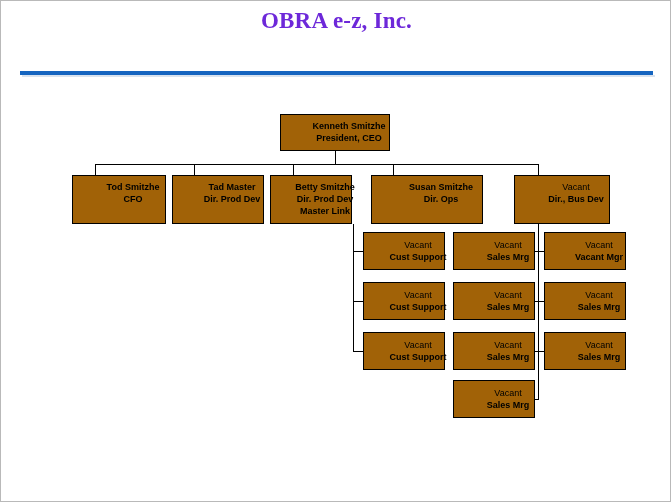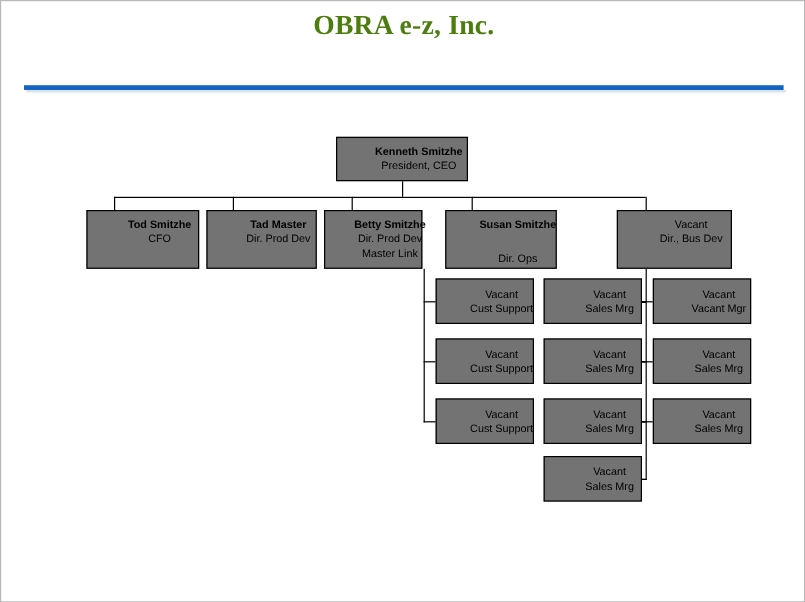--- a/index.html
+++ b/index.html
@@ -19,21 +19,21 @@
 
   
   #title{
     position:absolute;
     left:0;top:6px;width:671px;
     text-align:center;
     font-family:"Liberation Serif", serif;
     font-weight:bold;
     font-size:23px;
     line-height:27px;
-    color:#4d7c0f;
+    color:#6d28d9;
     letter-spacing:0.2px;
   }
   #title .line{display:block;}
 
   
   #rule{
     position:absolute;
     left:19px;top:70px;
     width:633px;height:4px;
     background:#1565C0;
@@ -48,42 +48,42 @@
   
   .ln{position:absolute;background:#000000;}
   .lnh{height:1px;}
   .lnv{width:1px;}
 
   
   .box{
     position:absolute;
     box-sizing:border-box;
     border:1px solid #000000;
-    background:#737373;
+    background:#a16207;
     text-align:center;
     color:#000000;
     font-size:9px;
     line-height:12px;
     display:flex;
     flex-direction:column;
     justify-content:flex-start;
     align-items:center;
     padding-top:5px;
     padding-left:28px;
   }
   .box .nm{font-weight:bold;white-space:nowrap;}
-  .box .rl{font-weight:normal;white-space:nowrap;}
+  .box .rl{font-weight:bold;white-space:nowrap;}
   .box.plain .nm{font-weight:normal;text-align:center;}
 
   .box-ceo{left:279px;top:113px;width:110px;height:37px;}
   .box-r2{top:174px;height:49px;margin-left:24px;}
   .b-cfo{left:47px;width:94px;}
   .b-tad{left:147px;width:92px;}
   .b-betty{left:245px;width:82px;}
-  .b-susan{left:346px;width:93px;gap:16px;}
+  .b-susan{left:346px;width:112px;}
   .b-vac-bd{left:489px;width:96px;}
 
   .sub{width:82px;height:38px;padding-top:6px;}
   .c1{left:362px;}
   .c2{left:452px;}
   .c3{left:543px;}
   .sr1{top:231px;}
   .sr2{top:281px;}
   .sr3{top:331px;}
   .sr4{top:379px;}

